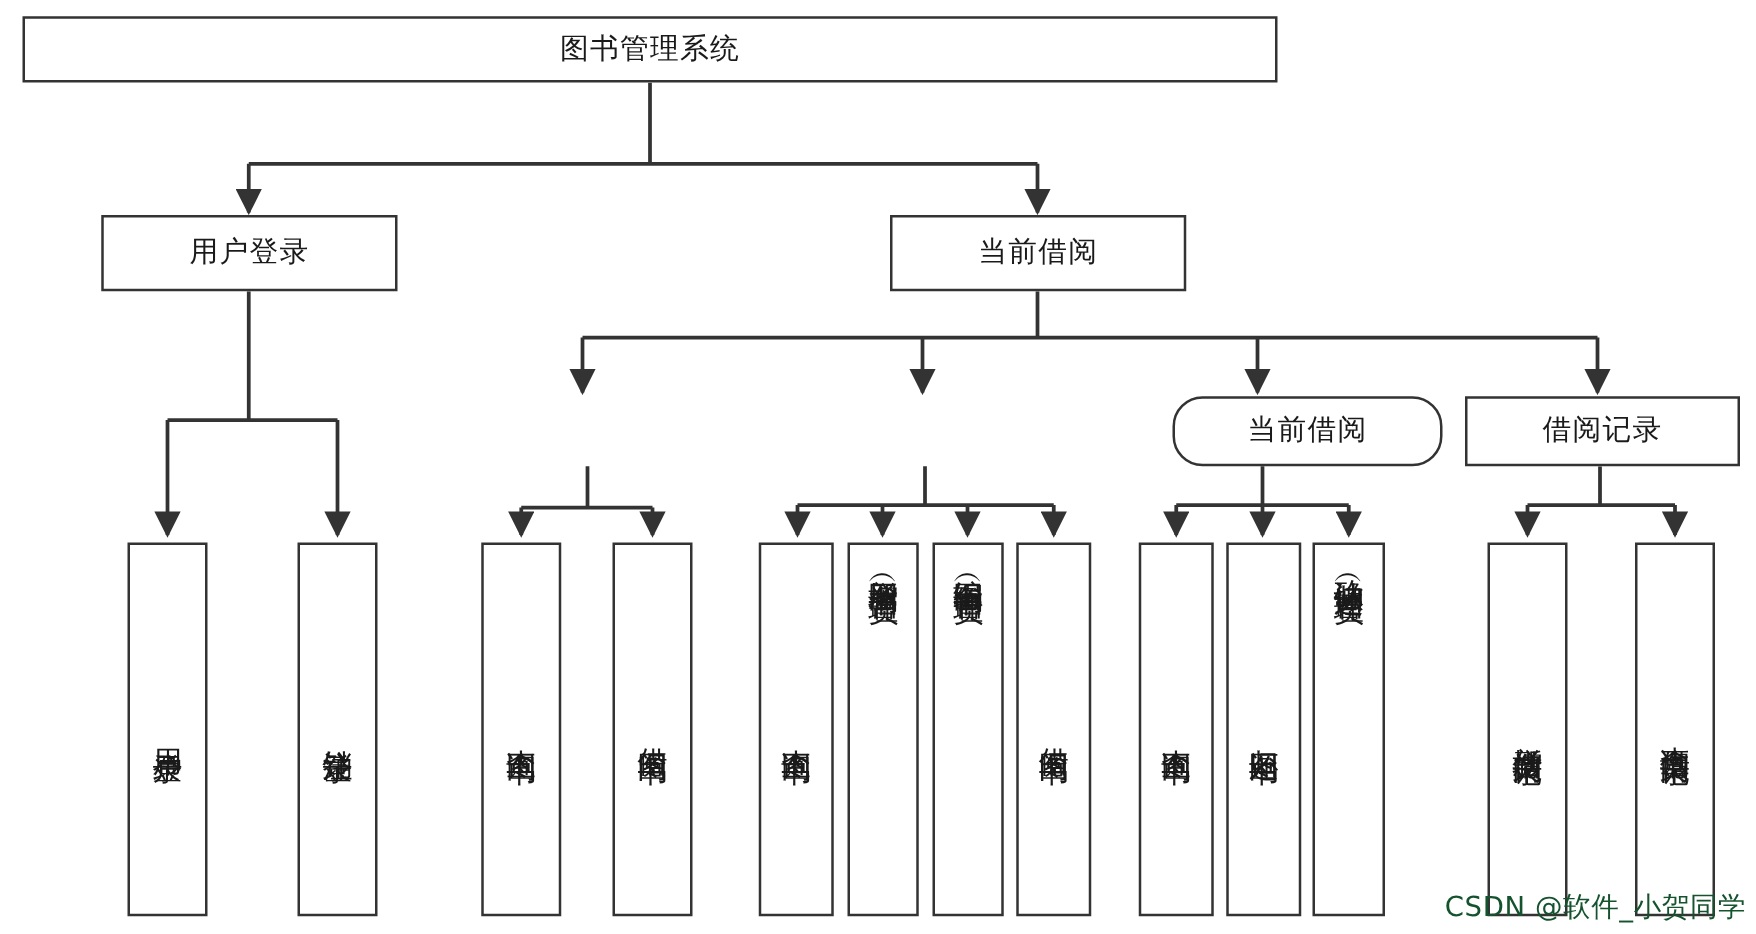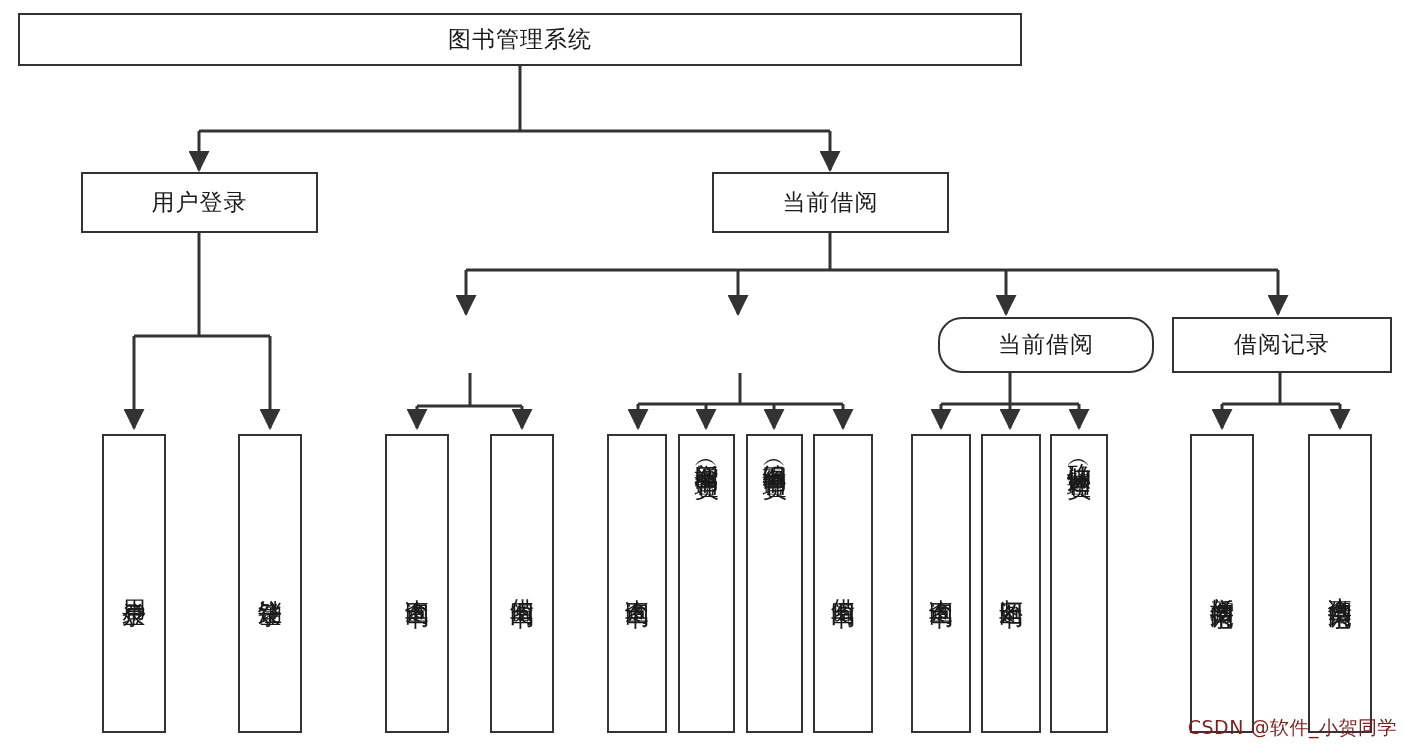--- a/index.html
+++ b/index.html
@@ -57,22 +57,22 @@
     line-height: 1;
   }
   .node.vertical.centered {
     align-items: center;
     padding-top: 0;
   }
   #watermark {
     position: absolute;
     right: 8px;
     bottom: 6px;
-    font-size: 19px;
-    color: #7f1d1d;
+    font-size: 22px;
+    color: #14532d;
     z-index: 5;
     white-space: pre;
     letter-spacing: 0.5px;
     text-align: right;
   }
 </style>
 </head>
 <body>
 
 <div id="diagram-root">

